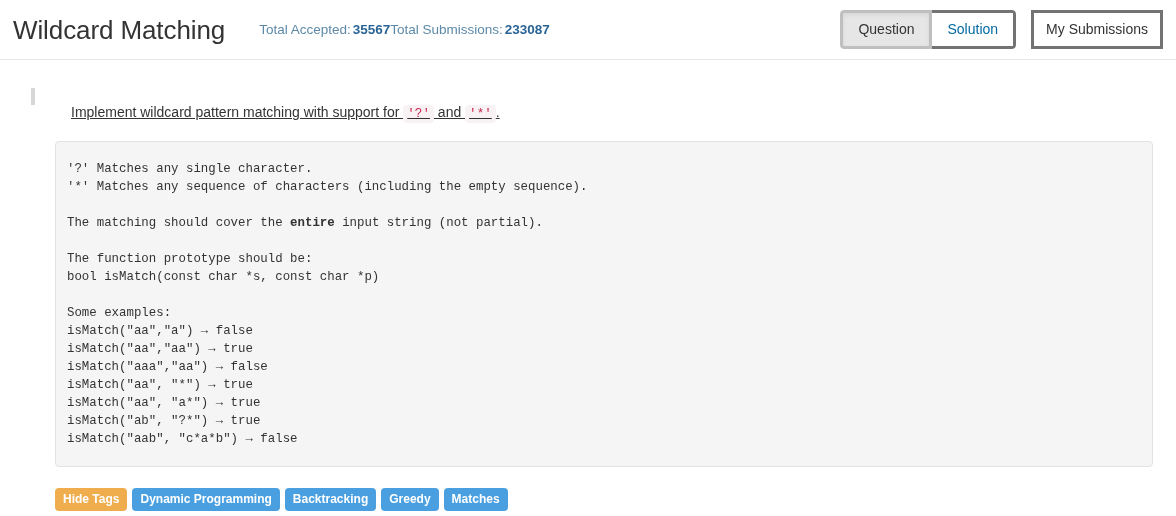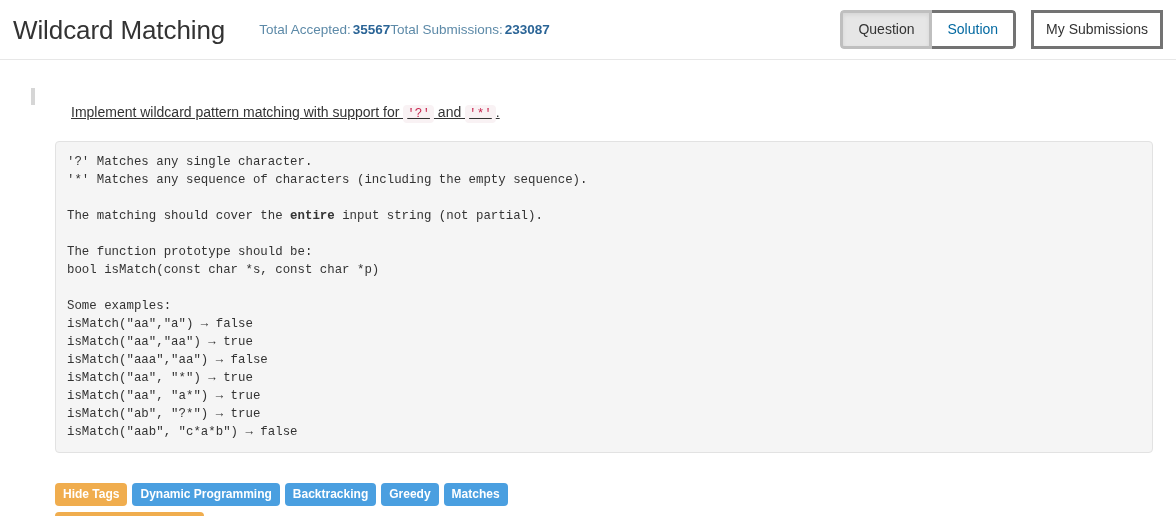--- a/index.html
+++ b/index.html
@@ -129,22 +129,22 @@
     font-family: "Liberation Mono", monospace;
     font-size: 12.6px;
     color: #c7254e;
     background-color: #f9f2f4;
     padding: 2px 4px;
     border-radius: 4px;
     white-space: nowrap;
   }
 
   pre.codeblock {
-    margin: 18px 23px 16px 55px;
-    padding: 11px 11px;
+    margin: 18px 23px 7px 55px;
+    padding: 18px 11px;
     background-color: #f5f5f5;
     border: 1px solid #e2e2e2;
     border-radius: 4px;
     font-family: "Liberation Mono", monospace;
     font-size: 12.4px;
     line-height: 18px;
     color: #333333;
     white-space: pre-wrap;
     word-break: normal;
     overflow: hidden;

